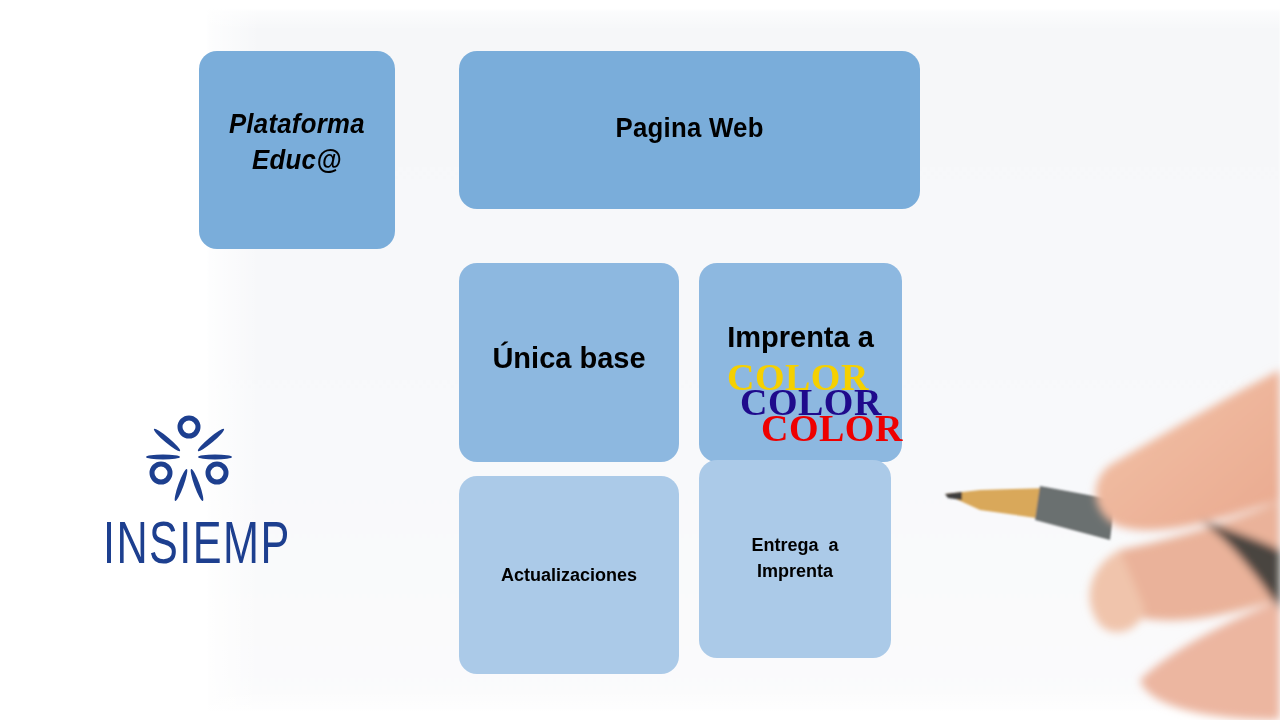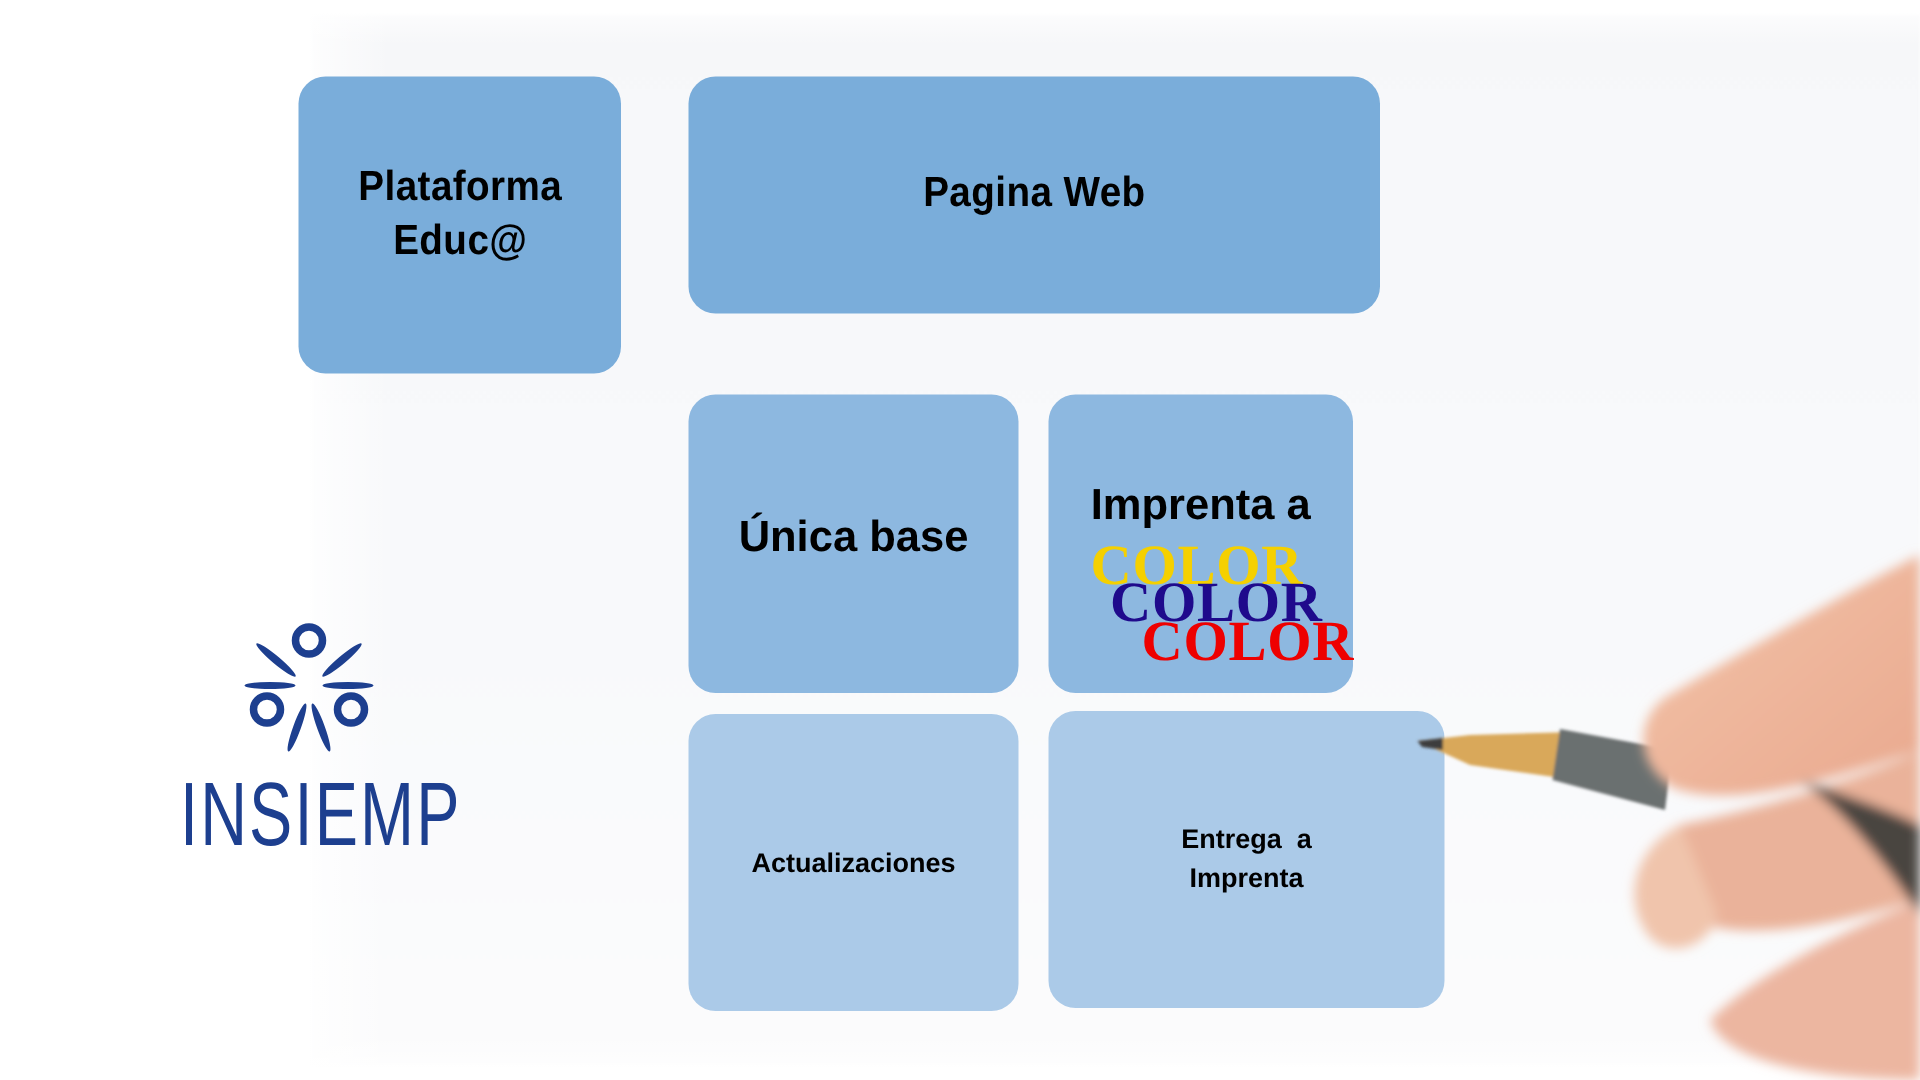--- a/index.html
+++ b/index.html
@@ -28,44 +28,44 @@
     position: absolute;
     border-radius: 18px;
     display: flex; align-items: center; justify-content: center;
     text-align: center; color: #000;
     font-weight: bold;
   }
   .tile.dark { background: #7aadda; }
   .tile.mid { background: #8db8e0; }
   .tile.light { background: #abcae8; }
 
-  #tile-plataforma { left: 199px; top: 51px; width: 215px; height: 198px; }
+  #tile-plataforma { left: 199px; top: 51px; width: 196px; height: 198px; font-style: italic; }
   #tile-pagina { left: 459px; top: 51px; width: 461px; height: 158px; }
   #tile-unica { left: 459px; top: 263px; width: 220px; height: 199px; text-align: center; }
   #tile-imprenta { left: 699px; top: 263px; width: 203px; height: 199px; padding-left: 28px; }
   #tile-actual { left: 459px; top: 476px; width: 220px; height: 198px; }
-  #tile-entrega { left: 699px; top: 474px; width: 264px; height: 198px; }
+  #tile-entrega { left: 699px; top: 460px; width: 192px; height: 198px; }
 
   .t-narrow { font-size: 28px; line-height: 36px; letter-spacing: 0.3px; transform: scaleX(0.92); }
   .t-wide { font-size: 29px; line-height: 39px; }
   .t-small { font-size: 18px; line-height: 26px; }
   #tile-plataforma .t-narrow { margin-top: -16px; }
   #tile-pagina .t-narrow { margin-top: -4px; }
   #tile-unica .t-wide { margin-top: -8px; }
 
   .imprenta-title { position: absolute; left: 0; right: 0; top: 58px; font-size: 29px; line-height: 32px; text-align: center; }
   .color-word {
     position: absolute; font-family: "Liberation Serif", serif; font-weight: bold;
     font-size: 38px; line-height: 38px; letter-spacing: 0.5px;
   }
   .color-1 { left: 28px; top: 95px; color: #f5d000; }
   .color-2 { left: 41px; top: 120px; color: #1f0a8c; }
   .color-3 { left: 62px; top: 146px; color: #ee0000; }
 
-  .logo { position: absolute; left: 118px; top: 410px; width: 190px; height: 170px; }
+  .logo { position: absolute; left: 101px; top: 410px; width: 190px; height: 170px; }
   .logo-mark { position: absolute; left: 40px; top: 0; width: 100px; height: 100px; }
   .logo-text {
     position: absolute; left: 2px; top: 100px;
     font-family: "Liberation Sans", sans-serif; font-size: 60px; line-height: 66px;
     color: #1d3f8f; letter-spacing: 2px; transform: scaleX(0.72); transform-origin: left top;
     font-weight: normal;
   }
 
   .hand-photo { position: absolute; left: 940px; top: 350px; width: 340px; height: 370px; }
 </style>

